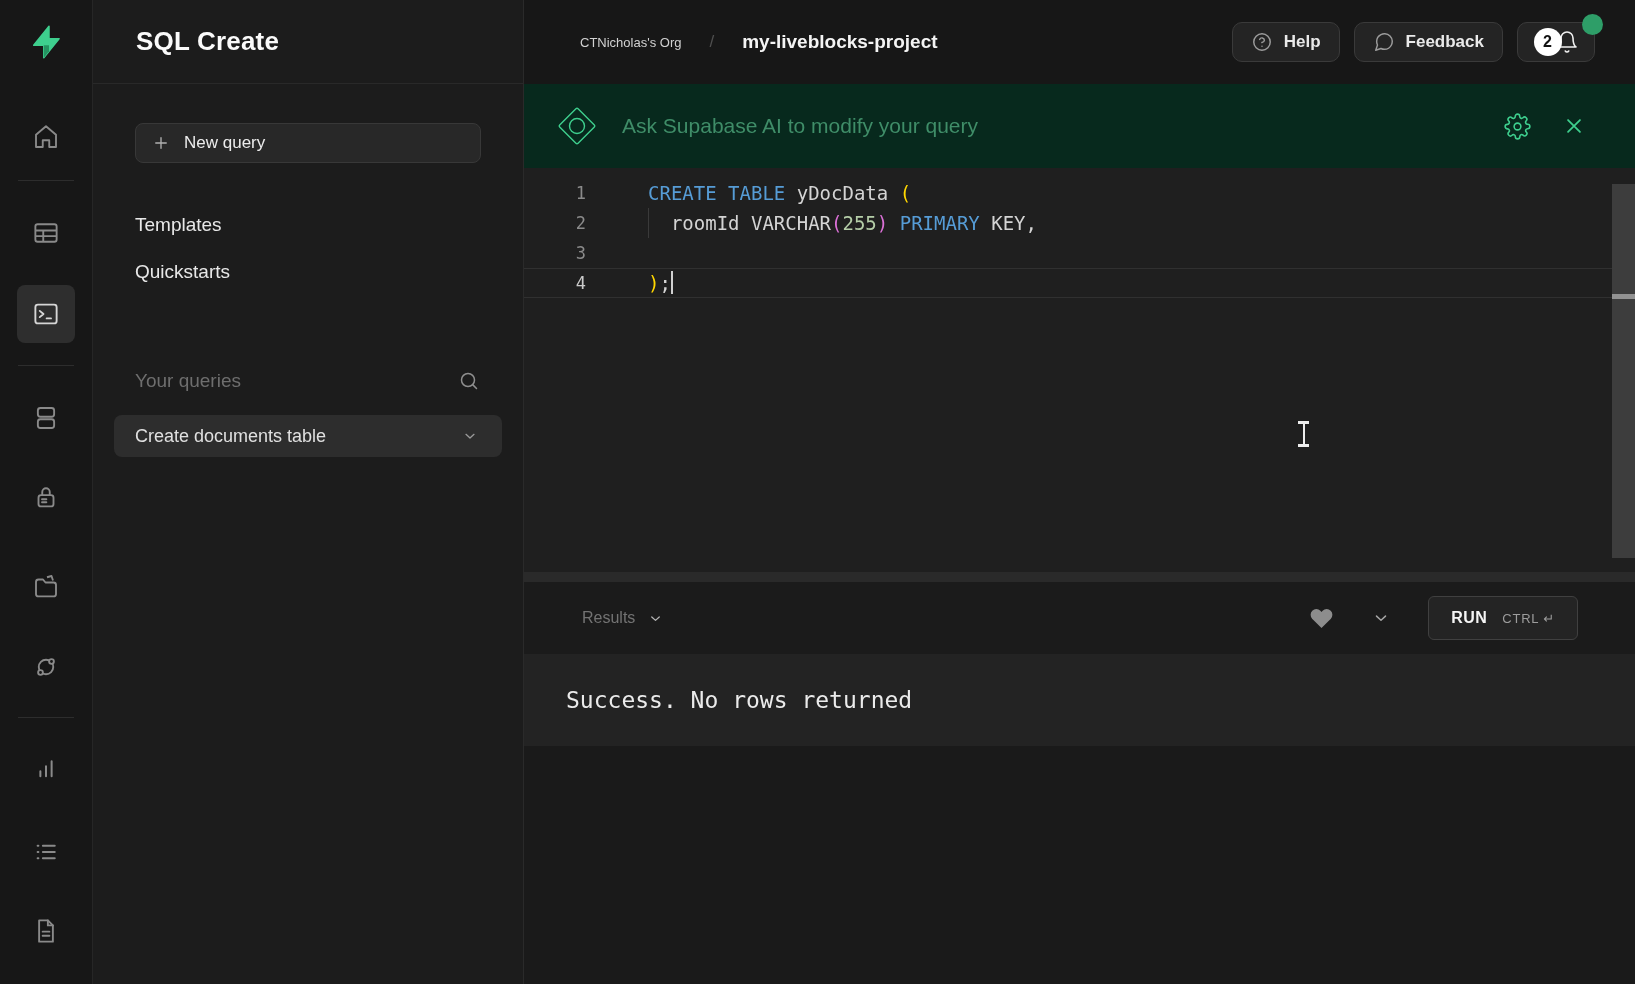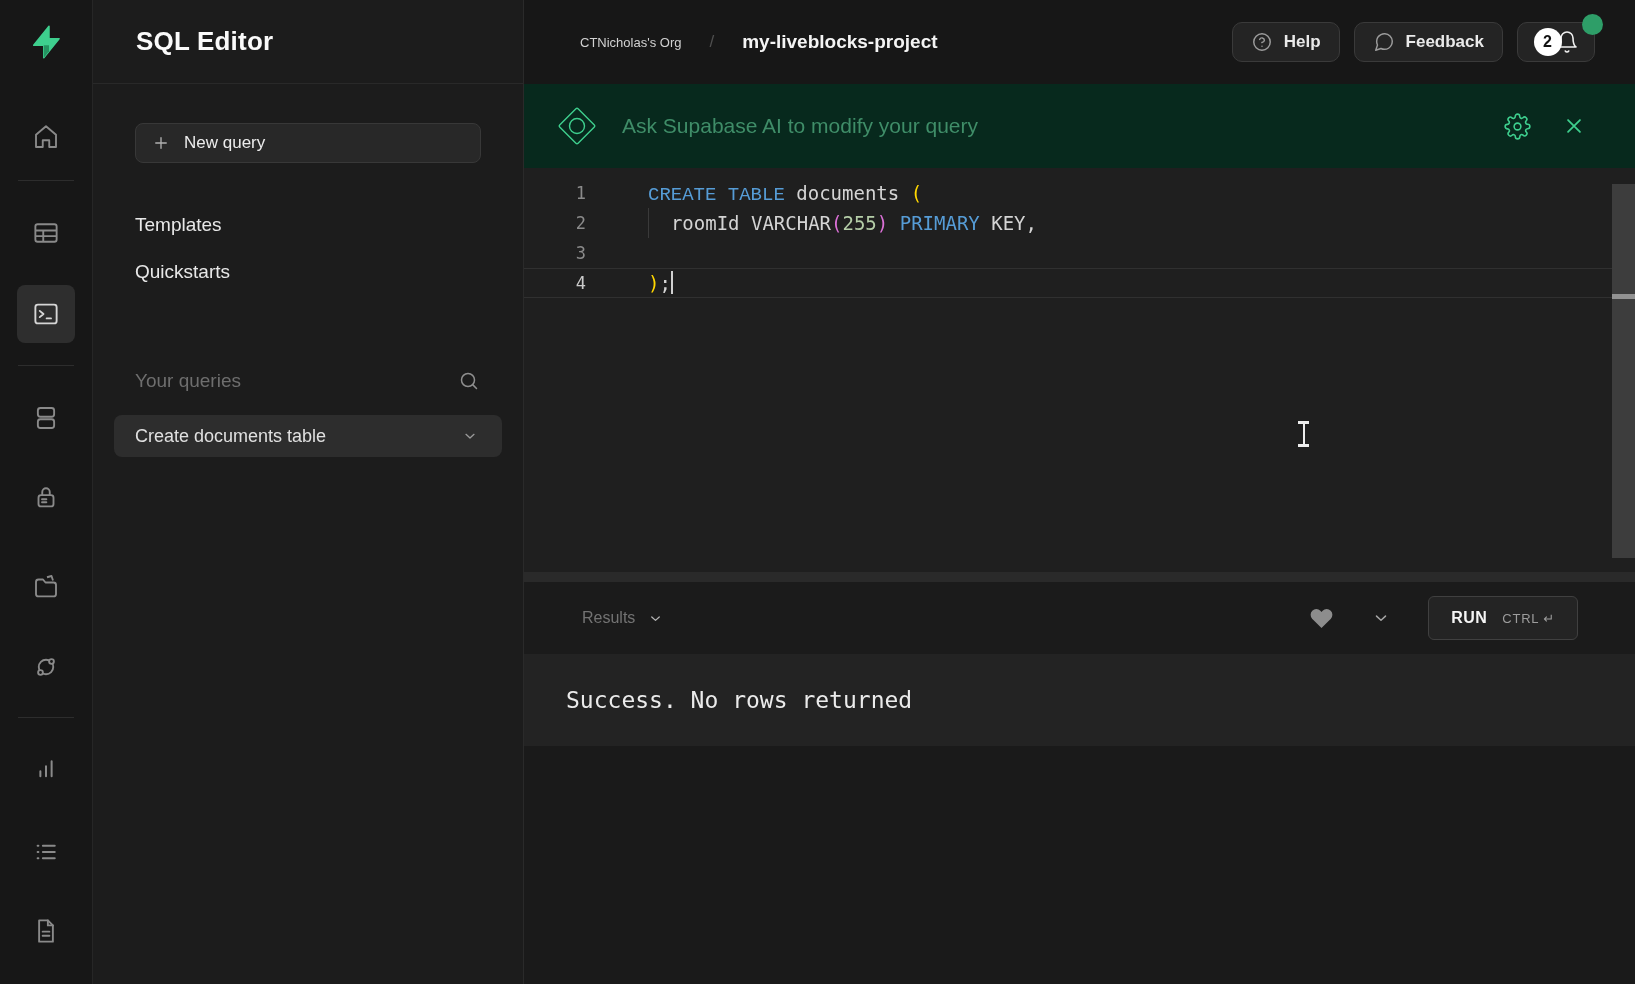--- a/index.html
+++ b/index.html
@@ -179,21 +179,21 @@
     <div class="rail-item" style="top:907px">
       <svg width="30" height="30" viewBox="0 0 24 24" fill="none" stroke-width="1.5">
         <path d="M6.5 3.5 H13.5 L17.5 7.5 V20.5 H6.5 Z" stroke-linejoin="round"></path>
         <path d="M13.5 3.5 V7.5 H17.5 M9.3 12.5 H14.7 M9.3 15.8 H14.7" stroke-linecap="round"></path>
       </svg>
     </div>
   </nav>
 
   <section class="query-panel">
     <div class="qp-header">
-      <span class="qp-title">SQL Editor</span>
+      <span class="qp-title">SQL Create</span>
     </div>
     <div class="qp-body">
       <div class="new-query-btn">
         <svg width="18" height="18" viewBox="0 0 24 24" fill="none" stroke="#b0b0b0" stroke-width="1.8">
           <path d="M12 5 V19 M5 12 H19" stroke-linecap="round"></path>
         </svg>
         <span class="lbl">New query</span>
       </div>
 
       <div class="qp-links">
@@ -270,21 +270,21 @@
             <path d="M6.5 6.5 L17.5 17.5 M17.5 6.5 L6.5 17.5" stroke-linecap="round"></path>
           </svg>
         </span>
       </div>
     </div>
 
     <div class="editor">
       <div class="code-area">
           <div class="code-line">
             <span class="gutter">1</span>
-            <span class="code-content"><span style="color: rgb(86, 156, 214); font-family: Liberation Mono, monospace;">CREATE TABLE</span><span style="color: rgb(212, 212, 212);"> documents </span><span style="color: rgb(255, 215, 0);">(</span></span>
+            <span class="code-content"><span style="color: rgb(86, 156, 214);">CREATE TABLE</span><span style="color: rgb(212, 212, 212);"> yDocData </span><span style="color: rgb(255, 215, 0);">(</span></span>
           </div>
           <div class="code-line">
             <span class="gutter">2</span>
             <span class="code-content"><span class="indent-guide"></span><span style="color: rgb(212, 212, 212);">  roomId VARCHAR</span><span style="color: rgb(218, 112, 214);">(</span><span style="color: rgb(181, 206, 168);">255</span><span style="color: rgb(218, 112, 214);">)</span><span style="color: rgb(212, 212, 212);"> </span><span style="color: rgb(86, 156, 214);">PRIMARY</span><span style="color: rgb(212, 212, 212);"> KEY,</span></span>
           </div>
           <div class="code-line">
             <span class="gutter">3</span>
           </div>
           <div class="code-line active">
             <span class="gutter">4</span>

